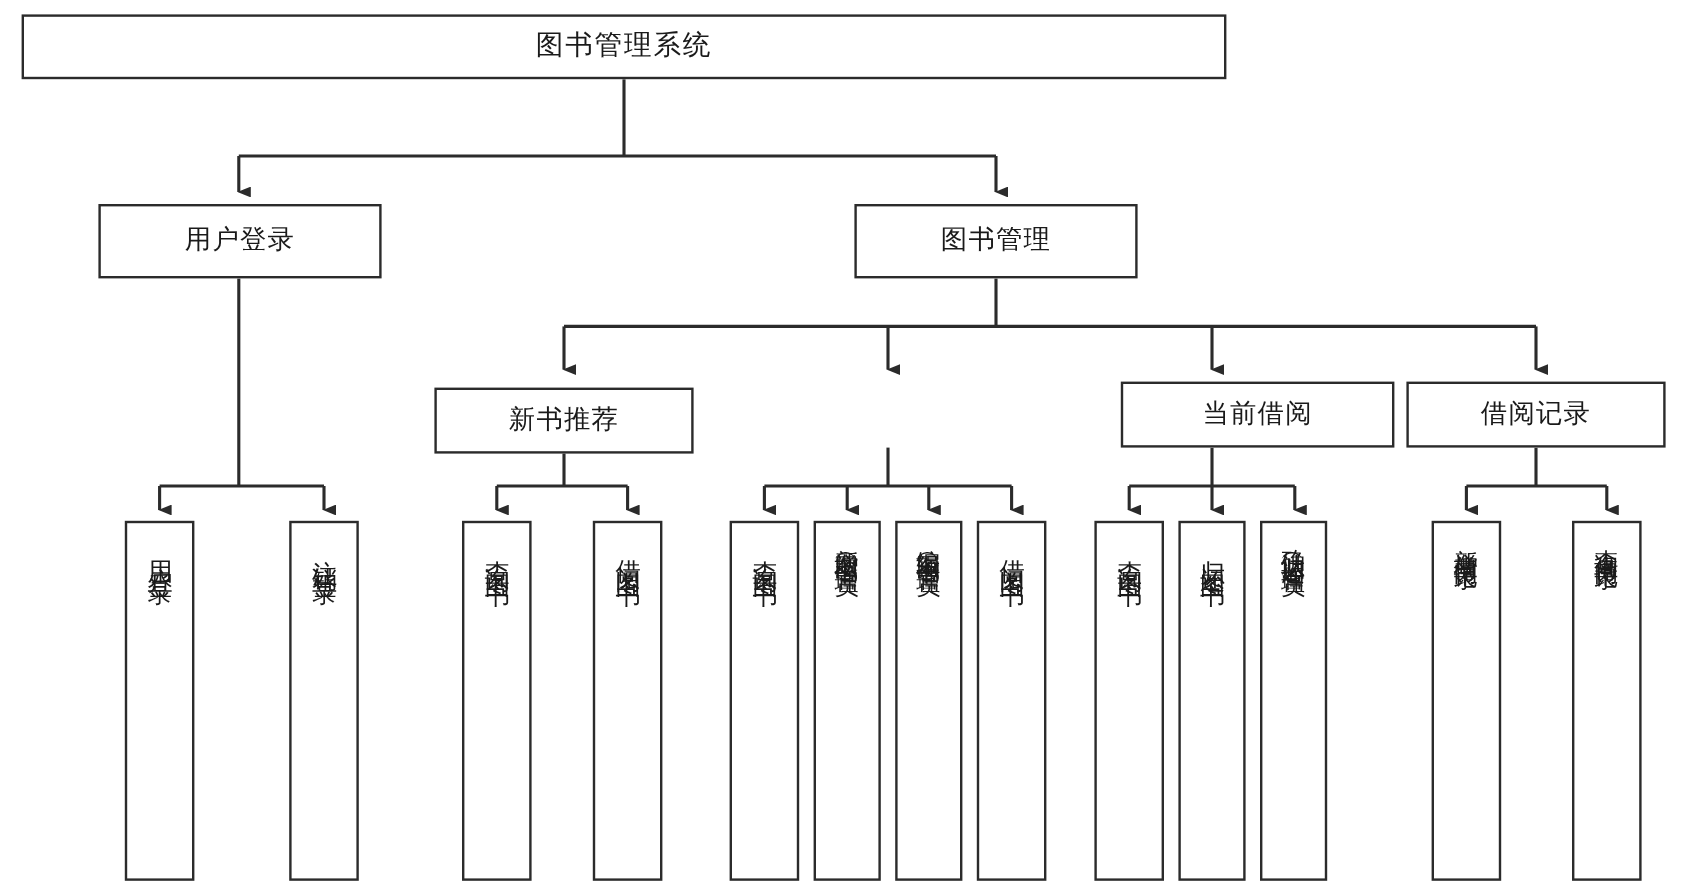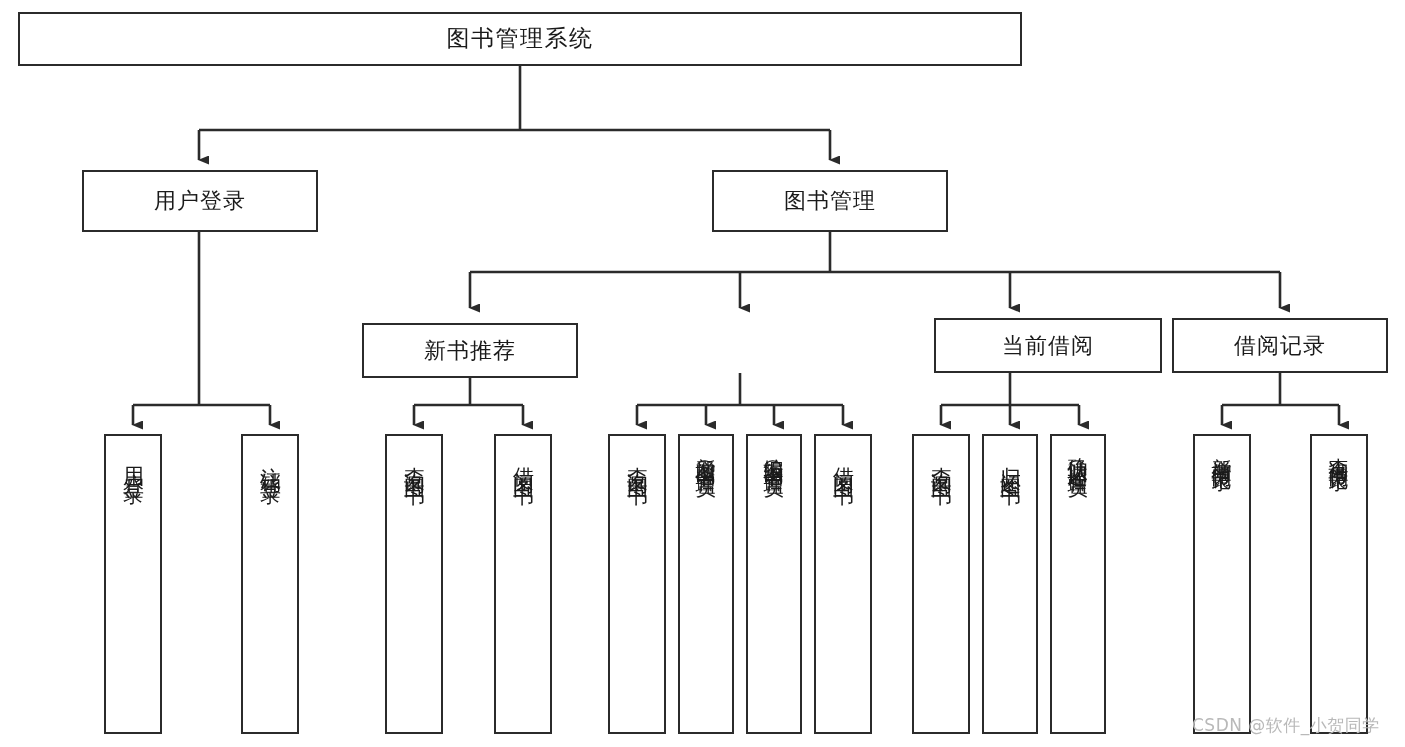--- a/index.html
+++ b/index.html
@@ -198,15 +198,14 @@
     <span class="node-label">确认归还（管理员）</span>
   </div>
 
   <div class="node v tall-text" style="left:1193px; top:434px; width:58px; height:300px;">
     <span class="node-label">新增借阅记录</span>
   </div>
   <div class="node v tall-text" style="left:1310px; top:434px; width:58px; height:300px;">
     <span class="node-label">查询借阅记录</span>
   </div>
 
-  <div class="watermark">CSDN @软件_小贺同学</div>
 
 </div>
 
 </body></html>

